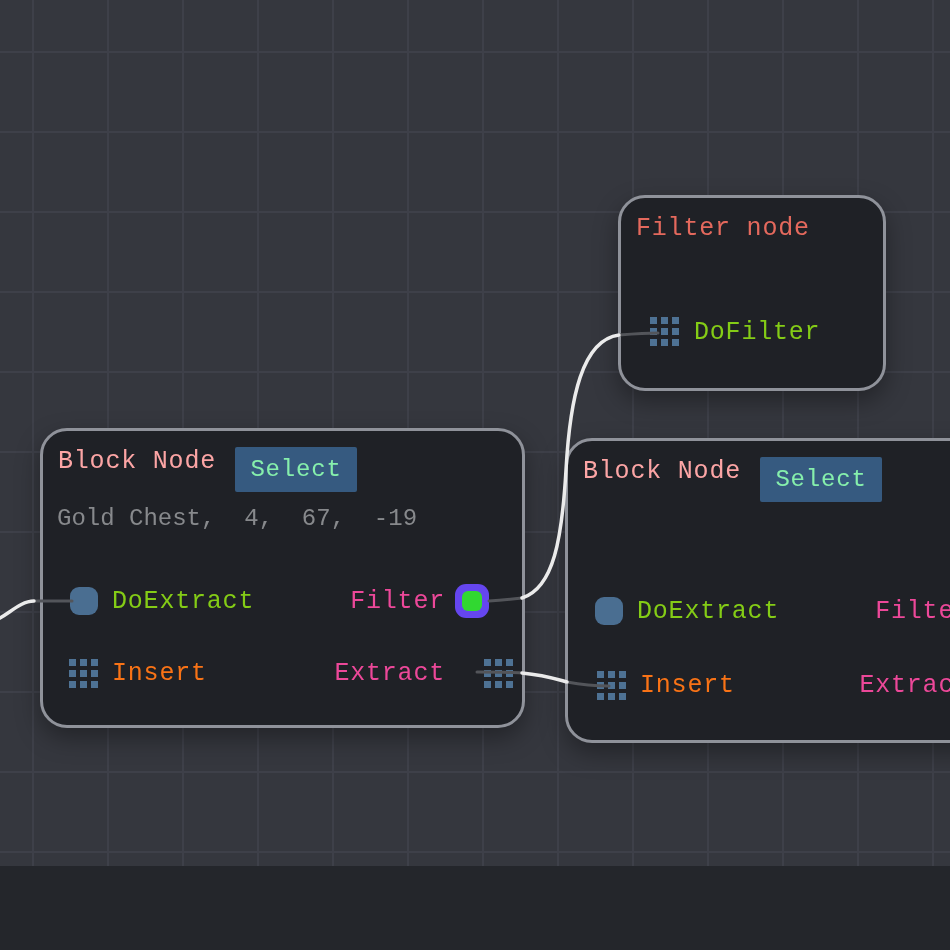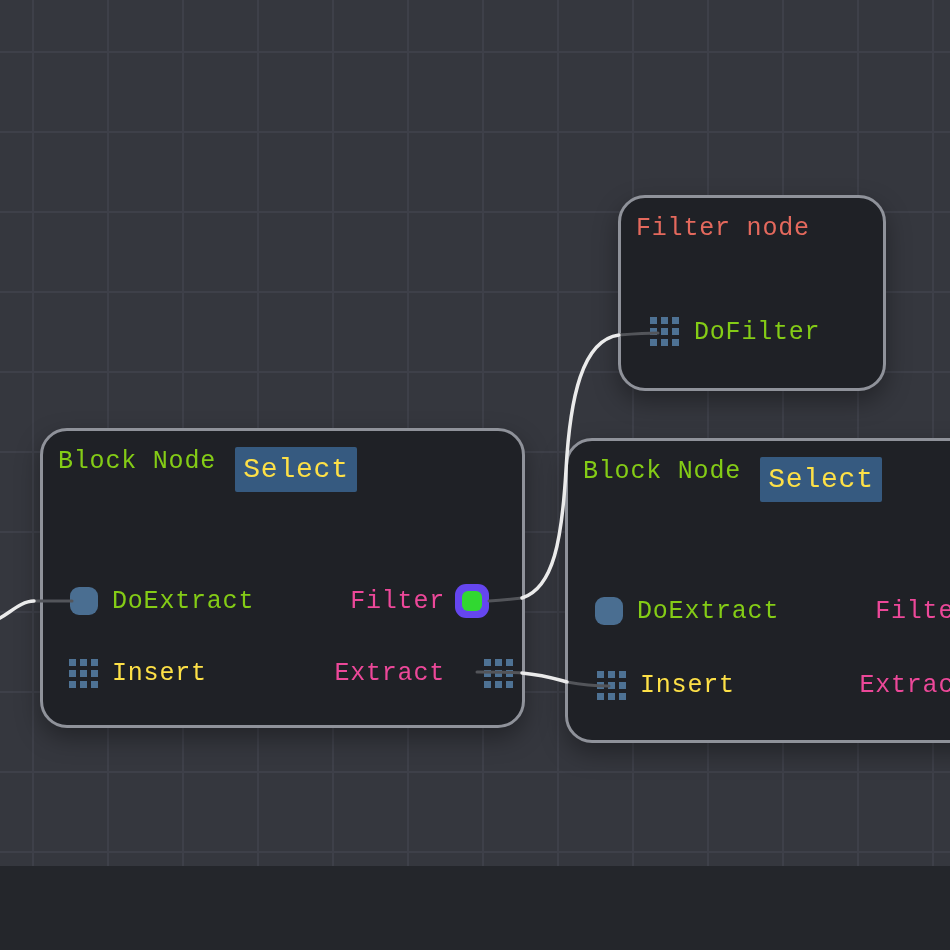--- a/index.html
+++ b/index.html
@@ -25,44 +25,44 @@
   }
   .node-filter{left:618px;top:195px;width:268px;height:196px;}
   .node-block-left{left:40px;top:428px;width:485px;height:300px;}
   .node-block-right{left:565px;top:438px;width:485px;height:305px;}
 
   .ntitle{
     position:absolute;left:15px;top:16px;
     font-size:25px;line-height:30px;letter-spacing:.8px;
     white-space:pre;
   }
-  .title-pink{color:#84cc16;}
+  .title-pink{color:#fca5a5;}
   .title-salmon{color:#e4695d;}
 
   .select-btn{
     position:absolute;left:192px;top:16px;
     width:122px;height:45px;
     background:#365a80;border:none;border-radius:2px;
-    color:#fde047;font-family:inherit;font-size:28px;letter-spacing:.8px;
+    color:#86efac;font-family:inherit;font-size:24px;letter-spacing:.8px;
     display:flex;align-items:center;justify-content:center;
     padding:0;cursor:pointer;
   }
   .subtitle{
     position:absolute;left:14px;top:73px;
     color:#87898c;font-size:24px;line-height:30px;
     white-space:pre;letter-spacing:0;
   }
   .lbl{
     position:absolute;
     font-size:25px;line-height:28px;letter-spacing:.8px;
     white-space:pre;
   }
   .lbl-white{color:#84cc16;}
   .lbl-green{color:#ec4899;}
-  .lbl-magenta{color:#fde047;}
+  .lbl-magenta{color:#f97316;}
 
   .checkbox{
     position:absolute;left:27px;top:156px;
     width:28px;height:28px;border-radius:9px;
     background:#4a6e91;cursor:pointer;
   }
   .dots{
     position:absolute;
     width:7px;height:7px;background:#4e7294;
     box-shadow:
@@ -92,20 +92,21 @@
 
   <div class="node node-filter">
     <div class="ntitle title-salmon">Filter node</div>
     <span class="dots" style="left:29px;top:119px;"></span>
     <span class="lbl lbl-white" style="left:73px;top:121px;">DoFilter</span>
   </div>
 
   <div class="node node-block-left">
     <div class="ntitle title-pink">Block Node</div>
     <button class="select-btn">Select</button>
+    <div class="subtitle">Gold Chest,  4,  67,  -19</div>
 
     <span class="checkbox"></span>
     <span class="lbl lbl-white" style="left:69px;top:157px;">DoExtract</span>
     <span class="lbl lbl-green" style="right:77px;top:157px;">Filter</span>
     <span class="socket"></span>
 
     <span class="dots" style="left:26px;top:228px;"></span>
     <span class="lbl lbl-magenta" style="left:69px;top:229px;">Insert</span>
     <span class="lbl lbl-green" style="right:77px;top:229px;">Extract</span>
     <span class="dots" style="right:31px;top:228px;"></span>

